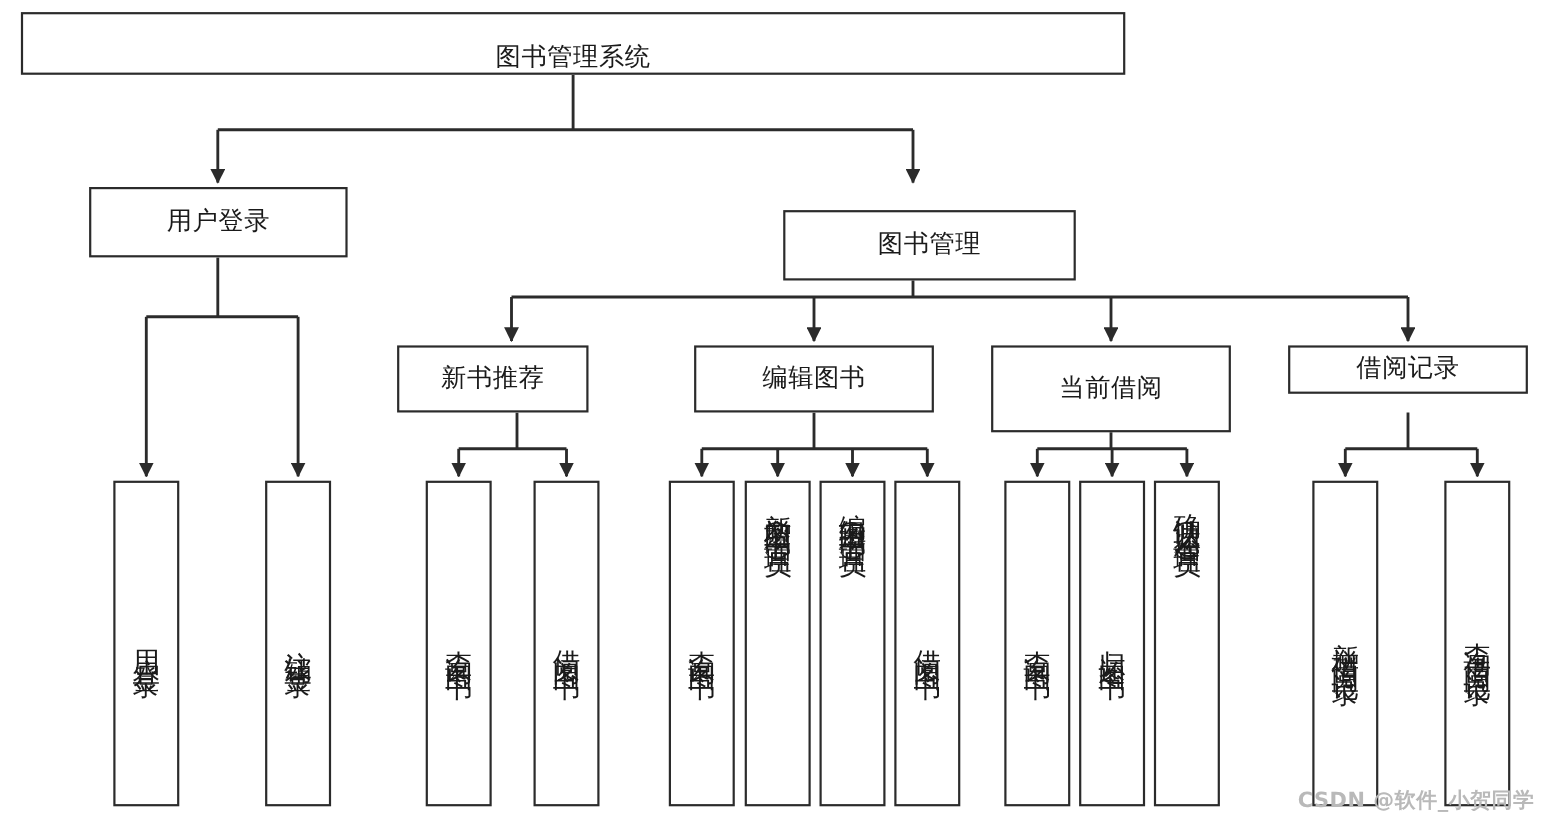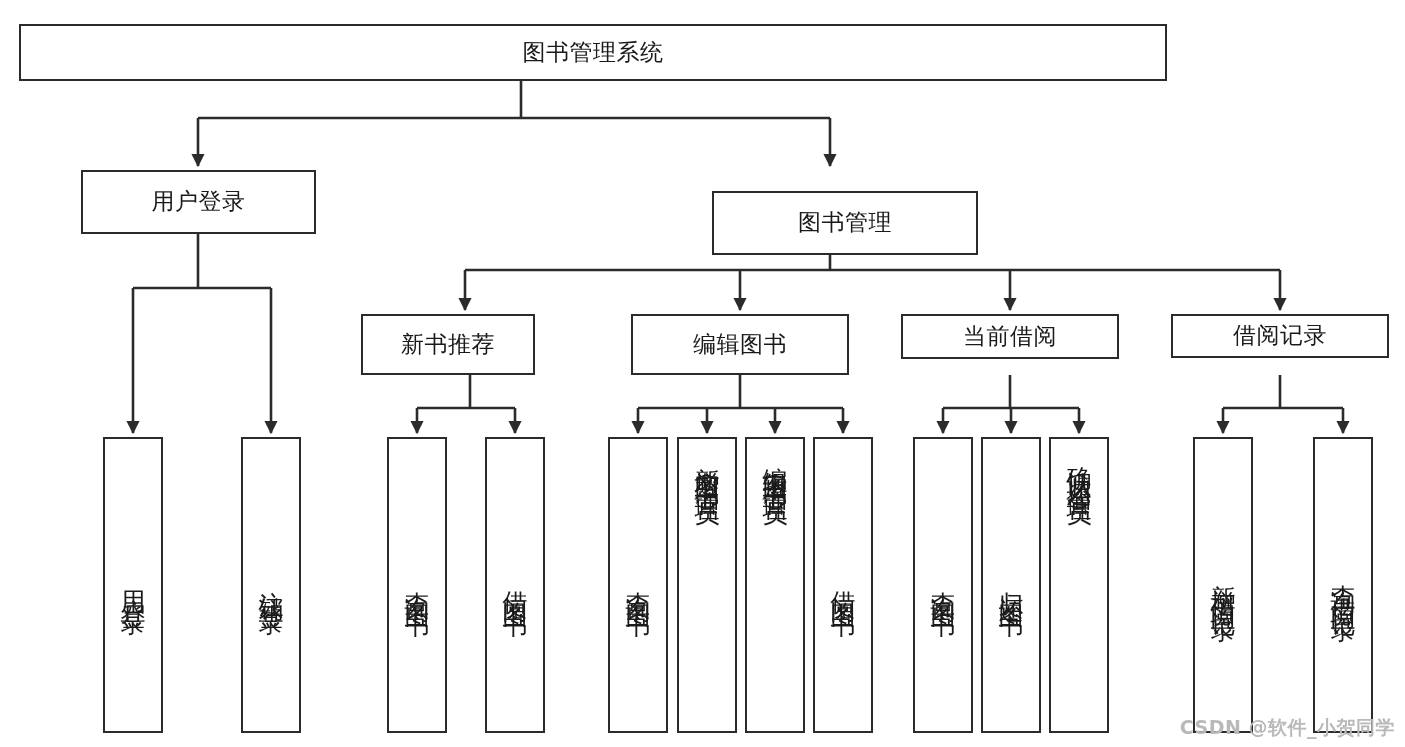--- a/index.html
+++ b/index.html
@@ -134,41 +134,41 @@
       <path d="M 1011 408 L 1011 433" marker-end="url(#arrow)"></path>
       <path d="M 1079 408 L 1079 433" marker-end="url(#arrow)"></path>
 
       <path d="M 1280 375 L 1280 408"></path>
       <path d="M 1223 408 L 1343 408"></path>
       <path d="M 1223 408 L 1223 433" marker-end="url(#arrow)"></path>
       <path d="M 1343 408 L 1343 433" marker-end="url(#arrow)"></path>
     </g>
   </svg>
 
-  <div class="node horiz root" style="left:19px; top:24px; width:1148px; height:57px;">
+  <div class="node horiz root" style="left:19px; top:11px; width:1004px; height:57px;align-items:flex-end;">
     <span class="lbl">图书管理系统</span>
   </div>
 
   <div class="node horiz" style="left:81px; top:170px; width:235px; height:64px;">
     <span class="lbl">用户登录</span>
   </div>
 
   <div class="node horiz" style="left:712px; top:170px; width:266px; height:64px;margin-top:21px;">
     <span class="lbl">图书管理</span>
   </div>
 
   <div class="node horiz" style="left:361px; top:314px; width:174px; height:61px;">
     <span class="lbl">新书推荐</span>
   </div>
 
   <div class="node horiz" style="left:631px; top:314px; width:218px; height:61px;">
     <span class="lbl">编辑图书</span>
   </div>
 
-  <div class="node horiz" style="left:901px; top:314px; width:218px; height:45px;">
+  <div class="node horiz" style="left:901px; top:314px; width:218px; height:79px;">
     <span class="lbl">当前借阅</span>
   </div>
 
   <div class="node horiz" style="left:1171px; top:314px; width:218px; height:44px;">
     <span class="lbl">借阅记录</span>
   </div>
 
   <div class="node vert" style="left:103px; top:437px; width:60px; height:296px;">
     <span class="lbl">用户登录</span>
   </div>

